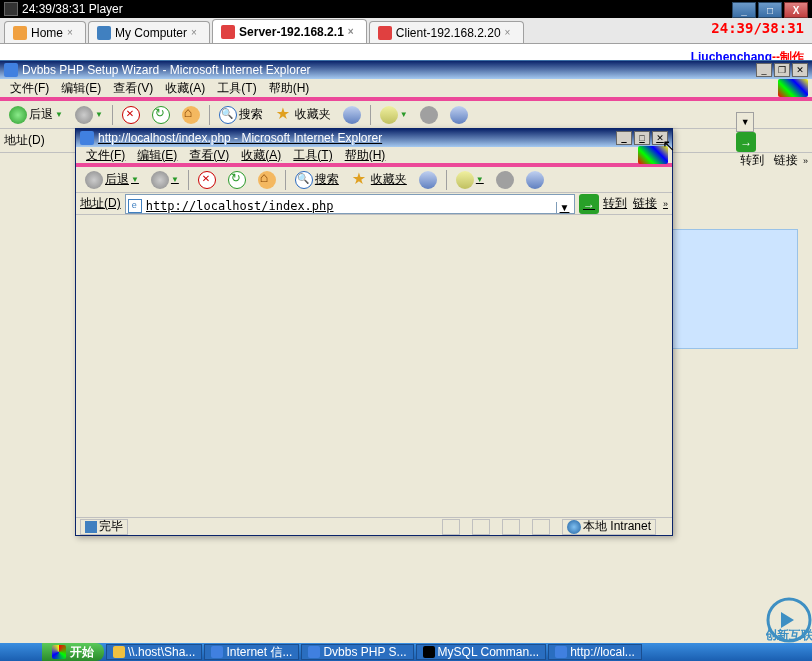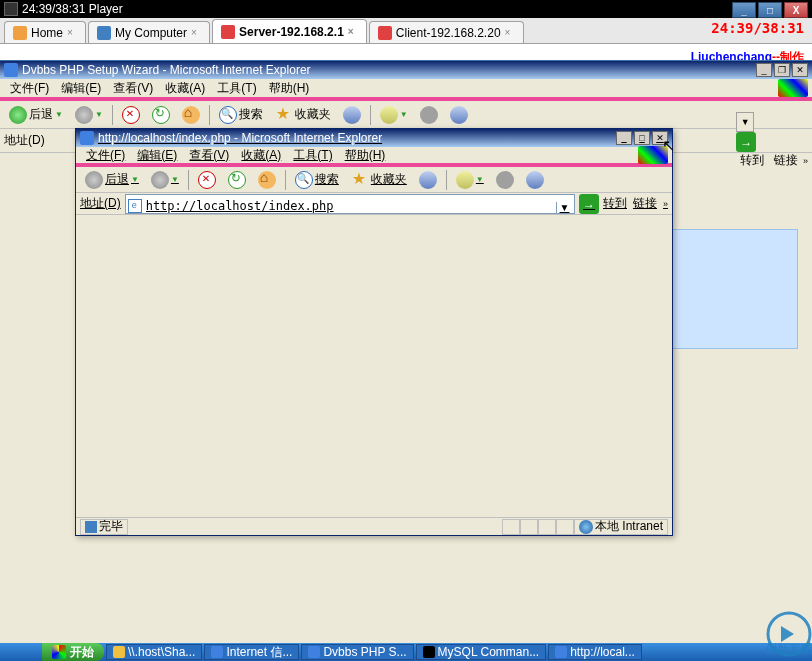--- a/index.html
+++ b/index.html
@@ -59,21 +59,21 @@
 .addr-input .pgicon { width: 14px; height: 14px; margin-right: 4px; background:#fff; border:1px solid #4080c0; position:relative; }
 .addr-input .pgicon::after{content:"e"; color:#4080c0; font-size:9px; position:absolute; left:3px; top:0;}
 .addr-input input { flex:1; border:none; outline:none; font-family: monospace; font-size: 12px; }
 .addr-input .addr-dd { width: 16px; text-align:center; color:#000; cursor:pointer; font-size:10px; border-left:1px solid #7f9db9; }
 .go-btn { width:20px; height:20px; background: #28a028; border-radius:3px; display:flex; align-items:center; justify-content:center; color:#fff; cursor:pointer; }
 .go-btn::after{content:"→"; font-weight:bold;}
 .links-lbl { padding: 0 2px; }
 .arrow2 { font-size: 9px; }
 
 .status-bar { position: absolute; bottom: 0; left:0; right:0; height: 20px; background: #ece9d8; border-top: 1px solid #c0c0c0; display:flex; align-items:center; padding:0 4px; }
-.status-bar .sseg { border: 1px solid #c0c0c0; height: 16px; padding: 0 4px; display:flex; align-items:center; gap:2px; margin-right: 0;}
+.status-bar .sseg { border: 1px solid #c0c0c0; height: 16px; padding: 0 4px; display:flex; align-items:center; gap:2px; margin-right: 12px;}
 .status-bar .sspacer { flex:1; }
 .status-bar .zone-ico { width:14px; height:14px; background: radial-gradient(#80c0f0,#2060a0); border-radius:7px; }
 
 
 .ie-inner { position: absolute; top: 128px; left: 75px; width: 598px; height: 408px; background: #ece9d8; border: 1px solid #0a246a; box-shadow: 2px 2px 6px rgba(0,0,0,0.3); z-index: 10; text-decoration: underline; }
 .ie-inner .ie-title { font-size: 11px; }
 .ie-inner .menu-bar { height: 20px; }
 .ie-inner .toolbar { height: 26px; }
 .ie-inner .addr-bar { height: 22px; }
 .ie-inner-body { position: absolute; top: 86px; left: 2px; right: 2px; bottom: 20px; background: #fff; border: 1px solid #7f9db9; padding: 12px; font-family: "SimSun", serif; font-size: 14px; overflow-y: scroll; }
@@ -84,21 +84,21 @@
 .outer-content-box { position: absolute; top: 168px; left: 580px; right: 14px; height: 120px; background: #cce4ff; border: 1px solid #99c2e8; z-index: 5; }
 
 
 .taskbar { position: absolute; bottom: 0; left: 0; right: 0; height: 18px; background: linear-gradient(#3a8ee0,#1a5eb0); display: flex; align-items:center; z-index: 30; padding-left: 42px; }
 .start-btn { height: 18px; padding: 0 10px; background: linear-gradient(#5aca5a,#2a8a2a); color:#fff; font-weight:bold; display:flex; align-items:center; gap:4px; cursor:pointer; border-radius: 0 8px 8px 0; }
 .start-btn .winlogo { width:14px; height:14px; background: conic-gradient(#f00,#0f0,#00f,#ff0); border-radius:2px; }
 .task-item { height: 16px; padding: 0 6px; margin-left: 2px; background: #2a6ec0; border: 1px solid #1a4e90; color:#fff; display:flex; align-items:center; gap:3px; cursor:pointer; font-size:11px; }
 .task-item .tskicon { width:12px; height:12px; background:#f0c040; border-radius:2px; }
 
 
-.watermark { position: absolute; bottom: 4px; right: 0; width: 46px; height: 46px; z-index: 40; opacity:0.85; }
+.watermark { position: absolute; bottom: 18px; right: 0; width: 46px; height: 46px; z-index: 40; opacity:0.85;font-weight:bold; }
 .watermark svg { width:100%; height:100%; }
 .outer-dd-btn { width:18px; height:20px; background:#ece9d8; border:1px solid #a0a0a0; display:flex; align-items:center; justify-content:center; font-size:9px; cursor:pointer; }
 </style>
 </head>
 <body>
 
 <div class="player-bar">
   <span class="icon"></span>
   <span>24:39/38:31 Player</span>
 </div>

